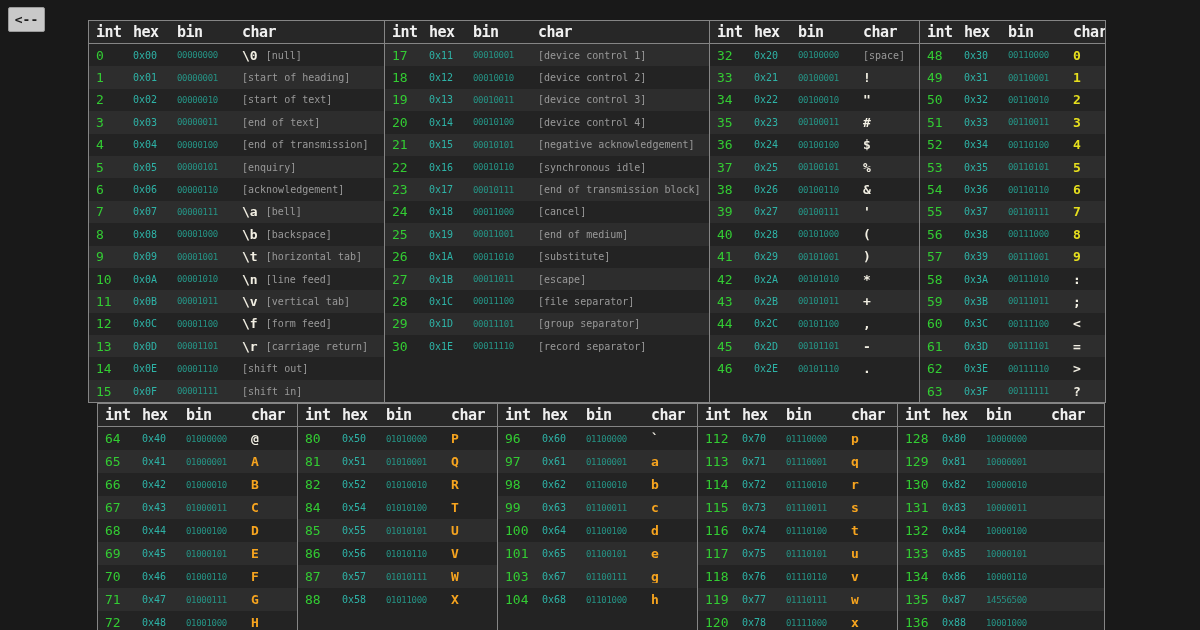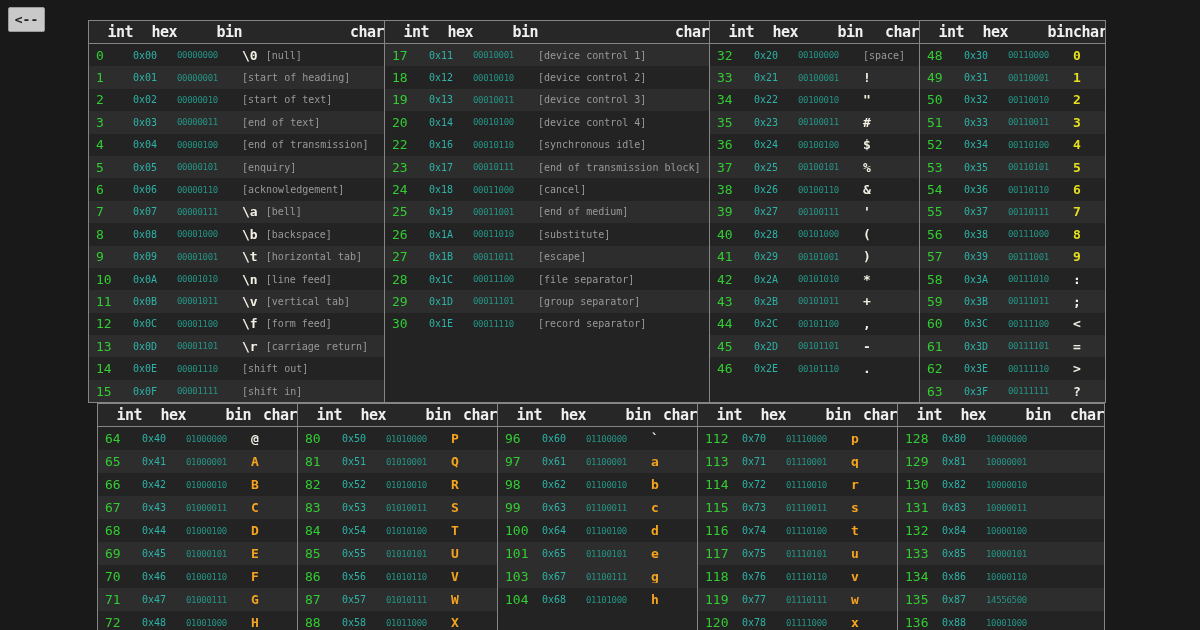--- a/index.html
+++ b/index.html
@@ -40,21 +40,20 @@
     display: grid;
     grid-template-columns: 37px 44px 65px 1fr;
     padding-left: 7px;
     align-items: center;
     overflow: hidden;
   }
   .ghead {
     height: 23px;
     background: #272727;
     border-bottom: 1px solid #858585;
-    text-align: right;
   }
   .hcell { font-size: 15px; font-weight: bold; color: #f0f0f0; letter-spacing: -0.5px; }
   #top-table .row { height: 22.4px; }
   #bottom-table .row { height: 23px; }
   .row { background: #232323; }
   .row.alt { background: #2d2d2d; }
   .c-int { font-size: 13px; color: #33cc33; }
   .c-hex { font-size: 10px; color: #2eb3a7; }
   .c-bin { font-size: 9px;  color: #259284; letter-spacing: -0.3px; }
   .char-cell { display: flex; align-items: center; gap: 8px; overflow: hidden; white-space: nowrap; }
@@ -246,20 +245,28 @@
         </span>
       </div>
       <div class="row">
         <span class="c-int">20</span>
         <span class="c-hex">0x14</span>
         <span class="c-bin">00010100</span>
         <span class="char-cell">
           <span class="desc">[device control 4]</span>
         </span>
       </div>
+      <div class="row alt">
+        <span class="c-int">21</span>
+        <span class="c-hex">0x15</span>
+        <span class="c-bin">00010101</span>
+        <span class="char-cell">
+          <span class="desc">[negative acknowledgement]</span>
+        </span>
+      </div>
       <div class="row">
         <span class="c-int">22</span>
         <span class="c-hex">0x16</span>
         <span class="c-bin">00010110</span>
         <span class="char-cell">
           <span class="desc">[synchronous idle]</span>
         </span>
       </div>
       <div class="row alt">
         <span class="c-int">23</span>
@@ -697,28 +704,20 @@
         </span>
       </div>
       <div class="row">
         <span class="c-int">82</span>
         <span class="c-hex">0x52</span>
         <span class="c-bin">01010010</span>
         <span class="char-cell">
           <span class="ch t-l">R</span>
         </span>
       </div>
-      <div class="row alt">
-        <span class="c-int">83</span>
-        <span class="c-hex">0x53</span>
-        <span class="c-bin">01010011</span>
-        <span class="char-cell">
-          <span class="ch t-l">S</span>
-        </span>
-      </div>
       <div class="row">
         <span class="c-int">84</span>
         <span class="c-hex">0x54</span>
         <span class="c-bin">01010100</span>
         <span class="char-cell">
           <span class="ch t-l">T</span>
         </span>
       </div>
       <div class="row alt">
         <span class="c-int">85</span>

